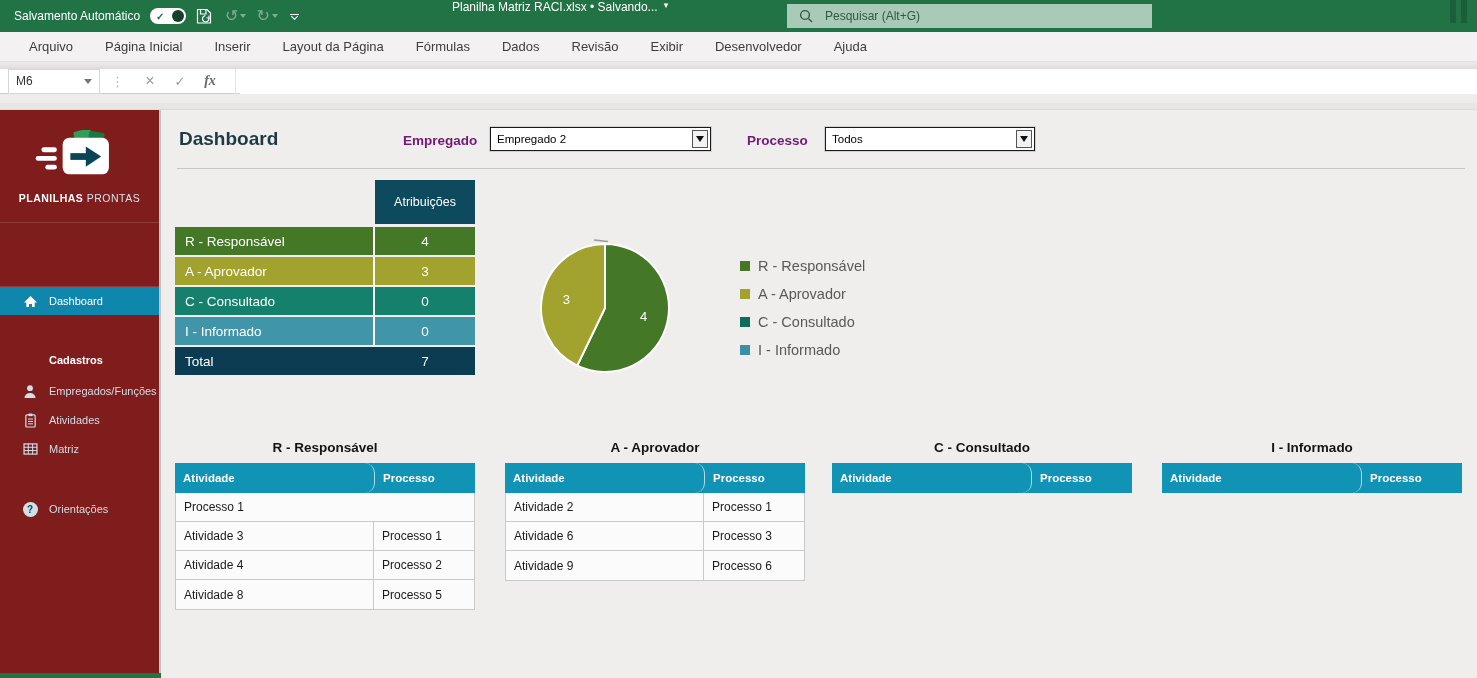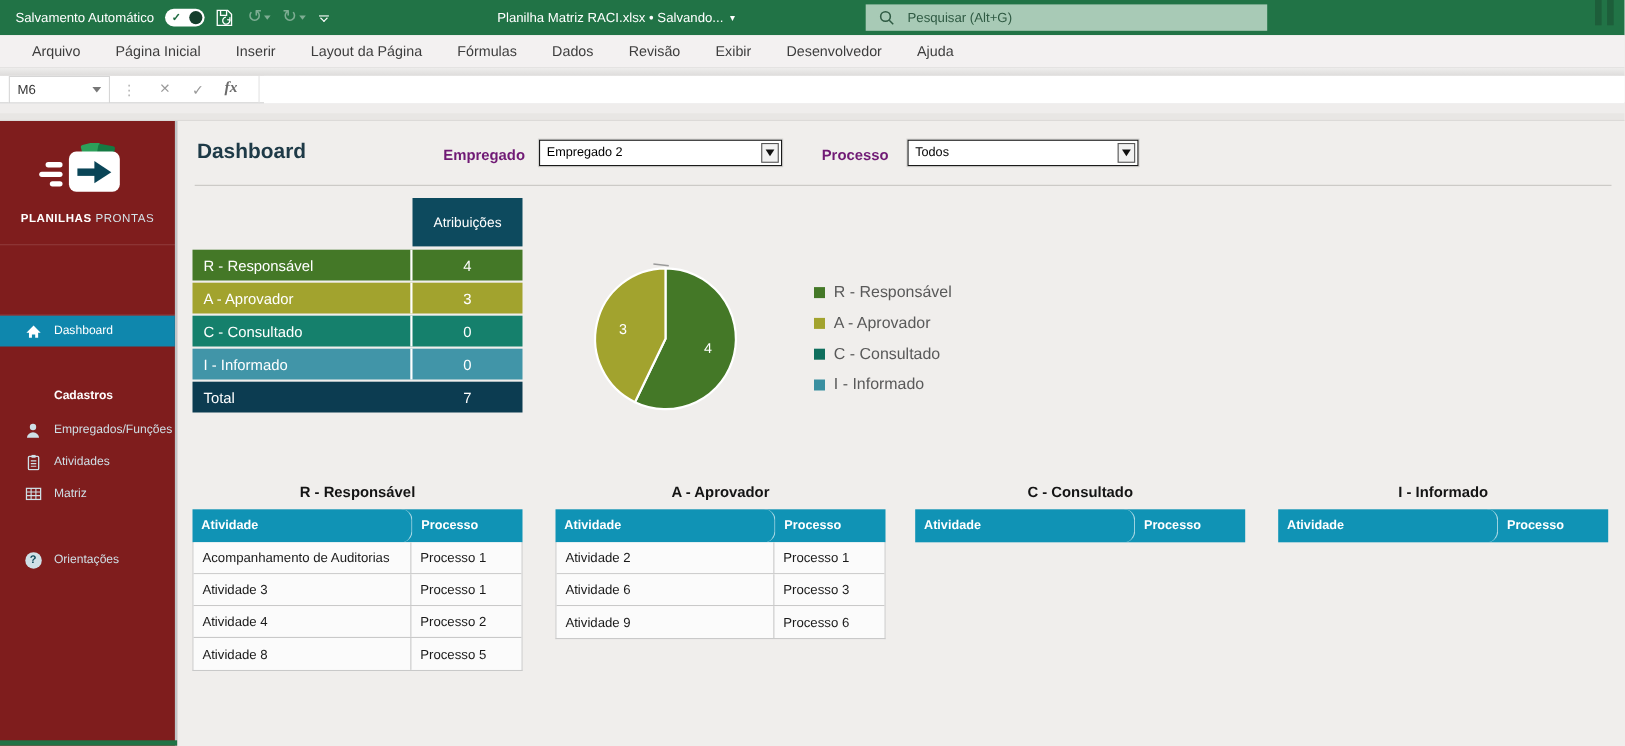--- a/index.html
+++ b/index.html
@@ -13,21 +13,21 @@
   .autosave-label { font-size:12px; color:#fff; }
   .toggle { width:36px; height:16px; background:#fff; border-radius:9px; position:relative; display:flex; align-items:center; cursor:pointer; }
   .toggle .tick { font-size:10px; color:#1e6b41; margin-left:6px; font-weight:bold; }
   .toggle .knob { position:absolute; right:2px; top:2px; width:12px; height:12px; border-radius:50%; background:#153f2c; }
   .tb-icon { display:flex; align-items:center; justify-content:center; height:24px; }
   .qchev { display:flex; flex-direction:column; align-items:center; gap:1px; margin-left:2px; }
   .qchev .bar { width:9px; border-top:1.6px solid #fff; }
   .qchev .chev { width:5px; height:5px; border-right:1.6px solid #fff; border-bottom:1.6px solid #fff; transform:rotate(45deg); margin-top:-2px; }
   .disabled-glyph { font-size:16px; color:rgba(255,255,255,.42); line-height:1; }
   .mini-caret { width:0; height:0; border-left:3px solid transparent; border-right:3px solid transparent; border-top:4px solid rgba(255,255,255,.42); margin-left:2px; }
-  .doc-title { position:absolute; left:452px; top:0; height:32px; display:flex; align-items:center; gap:6px; font-size:12px; color:#fff; }
+  .doc-title { position:absolute; left:452px; top:0; height:32px; display:flex; align-items:flex-start; gap:6px; font-size:12px; color:#fff; }
   .doc-title .caret { font-size:9px; }
   .searchbox { position:absolute; left:787px; top:4px; width:365px; height:24px; background:#a8cab6; display:flex; align-items:center; padding-left:12px; gap:12px; cursor:text; }
   .searchbox input { border:none; outline:none; background:transparent; font-size:12px; color:#2f5a43; width:280px; font-family:"Liberation Sans",sans-serif; }
   .searchbox input::placeholder { color:#2f5a43; opacity:1; }
   .winbar { position:absolute; top:0; width:6px; height:23px; background:#1d5e3a; }
 
   
   .ribbon { position:absolute; top:32px; left:0; width:100%; height:30px; background:#f3f1f1; display:flex; align-items:center; padding-left:13px; border-bottom:1px solid #e3e1e0; }
   .rtab { font-size:13px; color:#3d3d3d; padding:0 16px; height:100%; display:flex; align-items:center; cursor:pointer; }
 
@@ -322,21 +322,20 @@
     <div class="mt-title" style="left:669px;">C - Consultado</div>
     <div class="mt-title" style="left:999px;">I - Informado</div>
 
     <div class="mini-table" style="left:12px;">
         <div class="mt-head">
           <div class="mt-hcell first">Atividade</div>
           <div class="mt-hcell">Processo</div>
         </div>
         <div class="mt-body">
           <div class="mt-row">
-            <div class="mt-cell first">Acompanhamento de Auditorias</div>
             <div class="mt-cell">Processo 1</div>
           </div>
           <div class="mt-row">
             <div class="mt-cell first">Atividade 3</div>
             <div class="mt-cell">Processo 1</div>
           </div>
           <div class="mt-row">
             <div class="mt-cell first">Atividade 4</div>
             <div class="mt-cell">Processo 2</div>
           </div>

